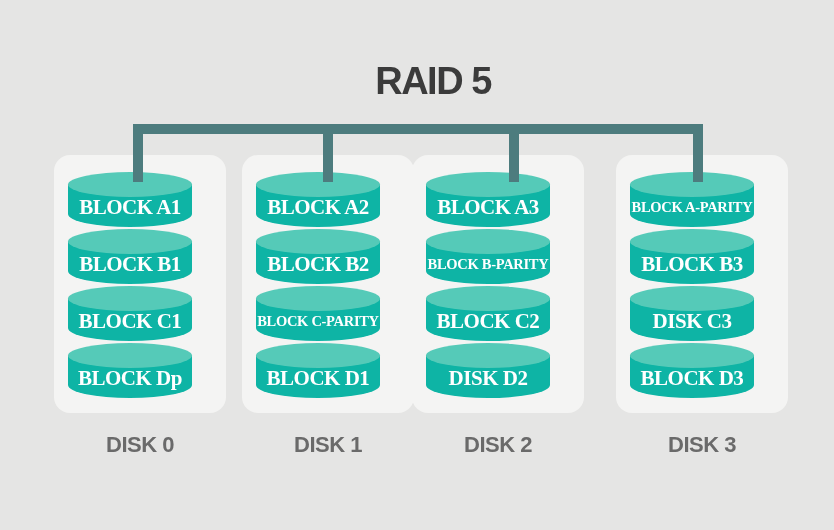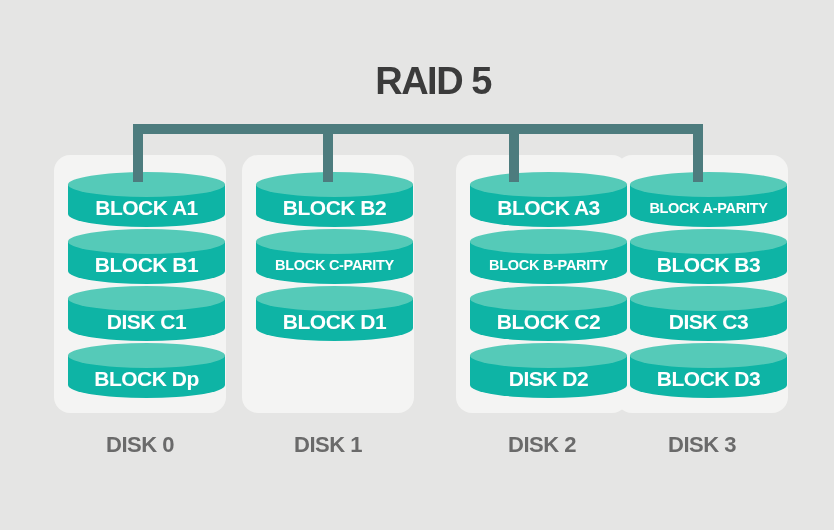--- a/index.html
+++ b/index.html
@@ -37,36 +37,36 @@
   }
   .stub-0 { left: 133px; }
   .stub-1 { left: 323px; }
   .stub-2 { left: 509px; }
   .stub-3 { left: 693px; }
 
   
   .disk-col { position: absolute; top: 155px; width: 172px; height: 330px; }
   .col-0 { left: 54px; }
   .col-1 { left: 242px; }
-  .col-2 { left: 456px; }
+  .col-2 { left: 412px; }
   .col-3 { left: 616px; }
 
   .disk-panel {
     position: absolute;
     left: 0; top: 0; width: 172px; height: 258px;
     background: var(--panel, #f4f4f3);
     border-radius: 16px;
   }
 
   .cyl-stack {
     position: absolute;
     left: 14px; top: 17px; width: 144px;
   }
 
-  .cyl { position: relative; width: 157px; height: 55px; margin-bottom: 2px; }
+  .cyl { position: relative; width: 124px; height: 55px; margin-bottom: 2px; font-family: Liberation Serif, serif; }
   .cyl-body {
     position: absolute;
     left: 0; top: 12px; right: 0; bottom: 0;
     background: var(--cylinder-body, #0eb4a5);
     border-radius: 0 0 50% 50% / 0 0 13px 13px;
     z-index: 1;
   }
   .cyl-top {
     position: absolute;
     left: 0; top: 0; width: 100%; height: 25px;
@@ -117,37 +117,42 @@
         <span class="block-label">BLOCK A1</span>
       </div>
       <div class="cyl">
         <div class="cyl-body"></div>
         <div class="cyl-top"></div>
         <span class="block-label">BLOCK B1</span>
       </div>
       <div class="cyl">
         <div class="cyl-body"></div>
         <div class="cyl-top"></div>
-        <span class="block-label">DISK C1</span>
+        <span class="block-label">BLOCK C1</span>
       </div>
       <div class="cyl">
         <div class="cyl-body"></div>
         <div class="cyl-top"></div>
         <span class="block-label">BLOCK Dp</span>
       </div>
     </div>
     <div class="disk-label">DISK 0</div>
   </div>
 
   <div class="disk-col col-1">
     <div class="disk-panel"></div>
     <div class="cyl-stack">
       <div class="cyl">
         <div class="cyl-body"></div>
         <div class="cyl-top"></div>
+        <span class="block-label">BLOCK A2</span>
+      </div>
+      <div class="cyl">
+        <div class="cyl-body"></div>
+        <div class="cyl-top"></div>
         <span class="block-label">BLOCK B2</span>
       </div>
       <div class="cyl">
         <div class="cyl-body"></div>
         <div class="cyl-top"></div>
         <span class="block-label small">BLOCK C-PARITY</span>
       </div>
       <div class="cyl">
         <div class="cyl-body"></div>
         <div class="cyl-top"></div>

